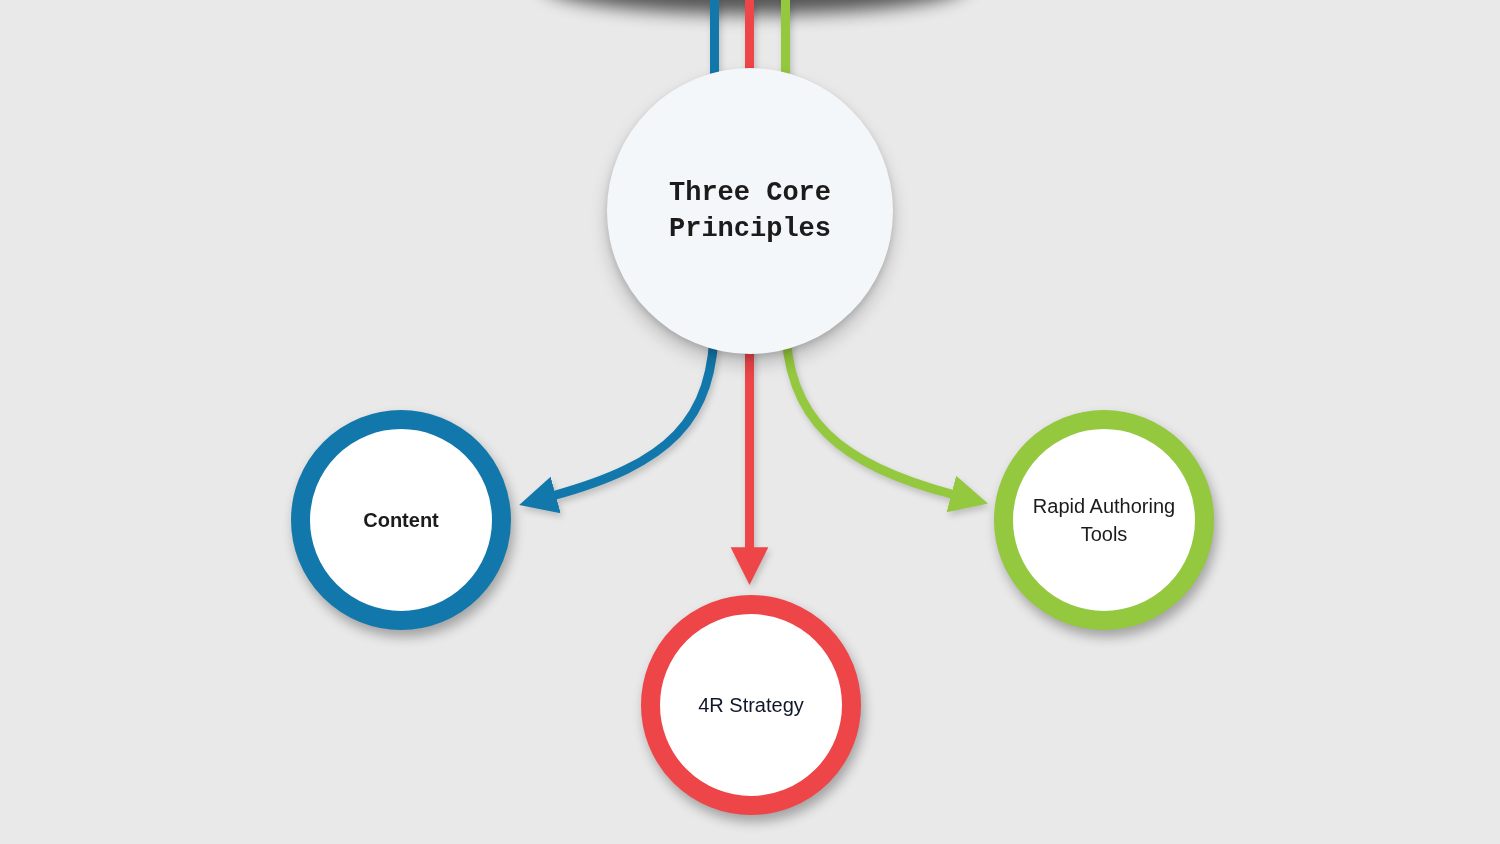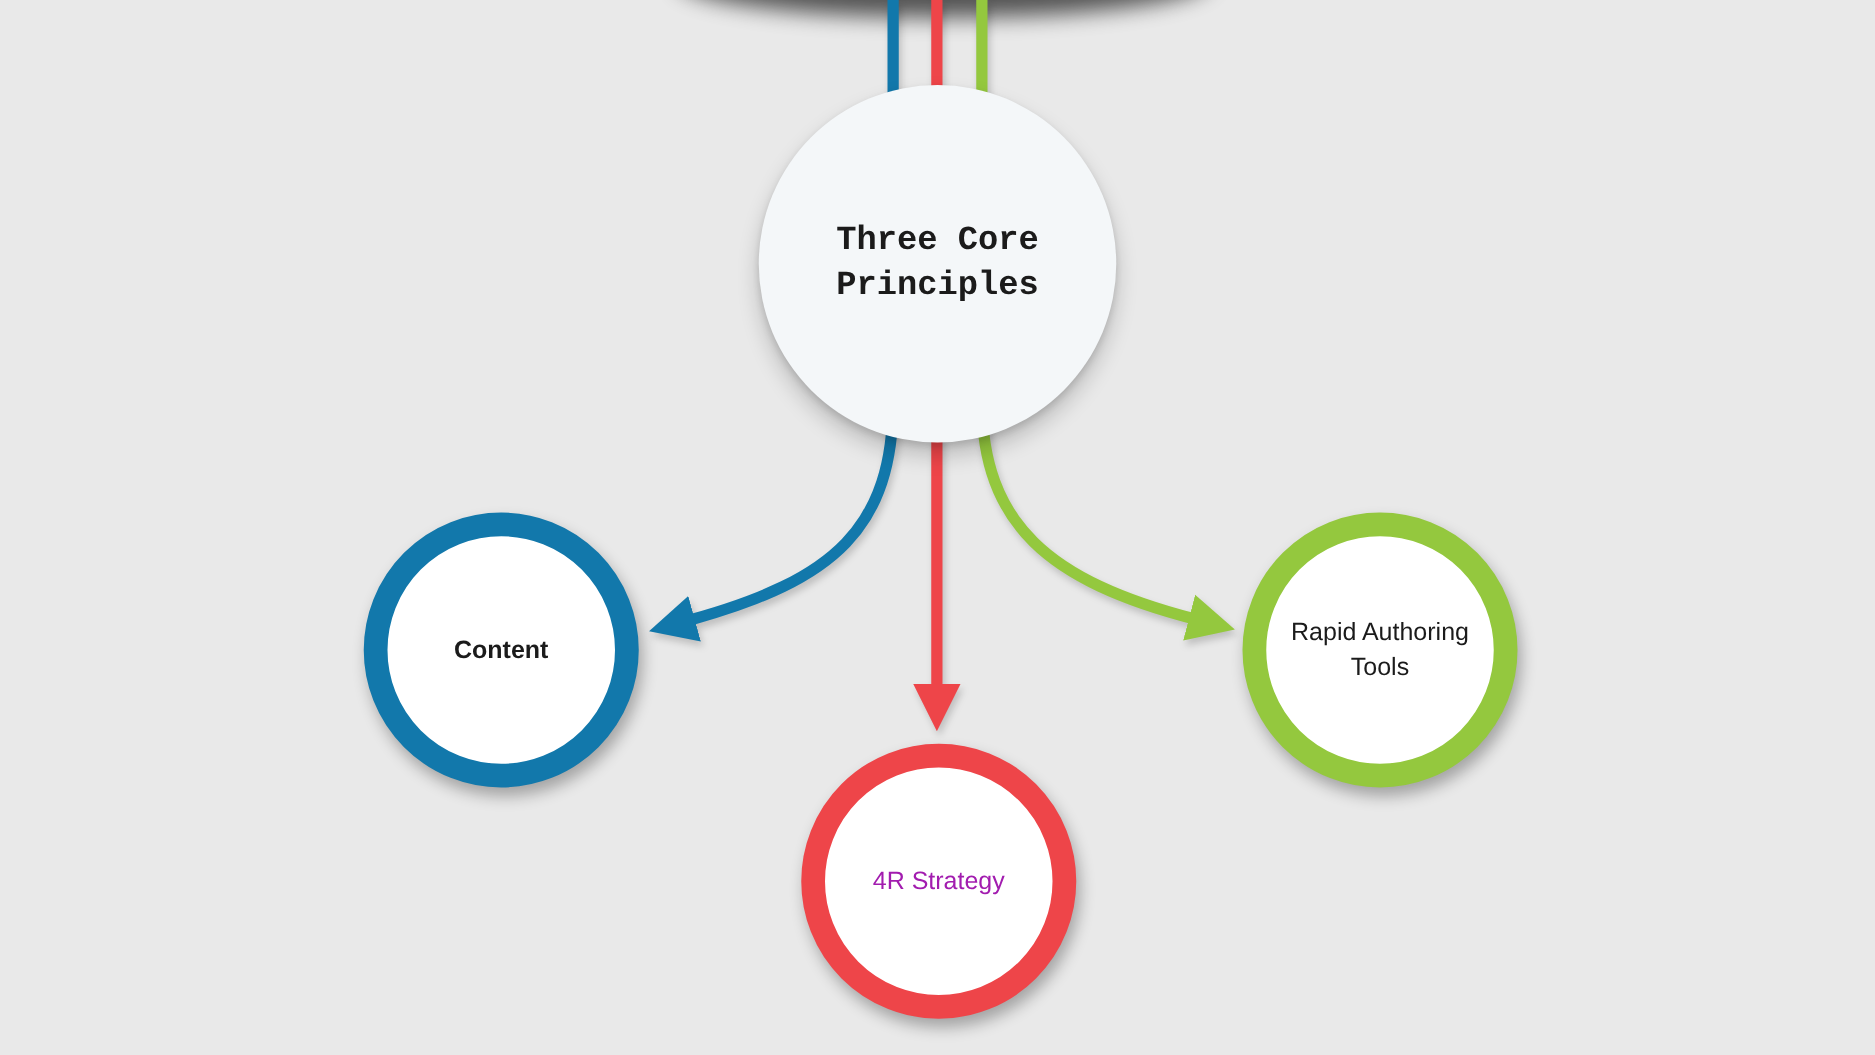--- a/index.html
+++ b/index.html
@@ -94,20 +94,20 @@
 
   <div class="node center-node" style="background-color: rgb(244, 247, 249);">
     <div class="label" style="color: rgb(27, 27, 27);">Three Core Principles</div>
   </div>
 
   <div class="node satellite node-content" style="border-color: rgb(18, 120, 171); font-weight: bold;">
     <div class="label" style="color: rgb(27, 27, 27);">Content</div>
   </div>
 
   <div class="node satellite node-4r" style="border-color: rgb(238, 69, 73);">
-    <div class="label" style="color: #a21caf;">4R Strategy</div>
+    <div class="label" style="color: #0f172a;">4R Strategy</div>
   </div>
 
   <div class="node satellite node-rapid" style="border-color: rgb(148, 200, 62);">
     <div class="label" style="color: rgb(27, 27, 27);">Rapid Authoring Tools</div>
   </div>
 
 </div>
 
 </body></html>

